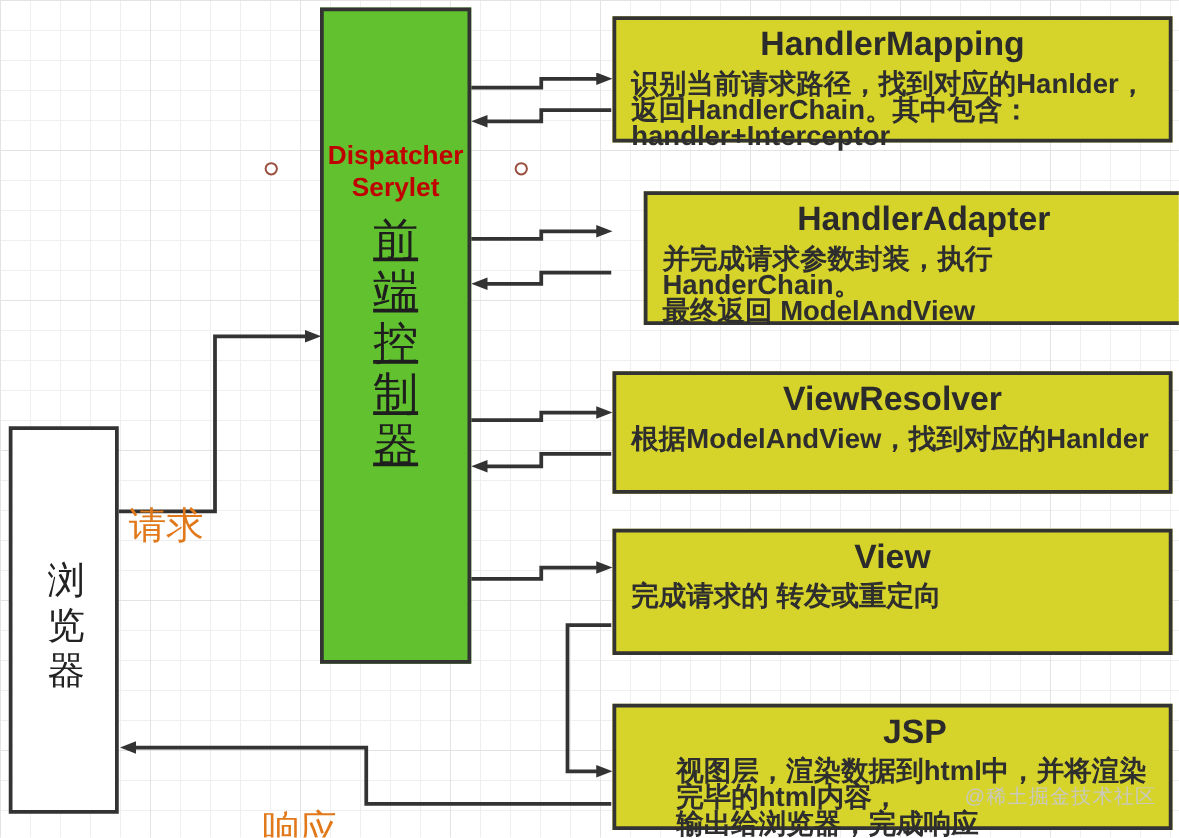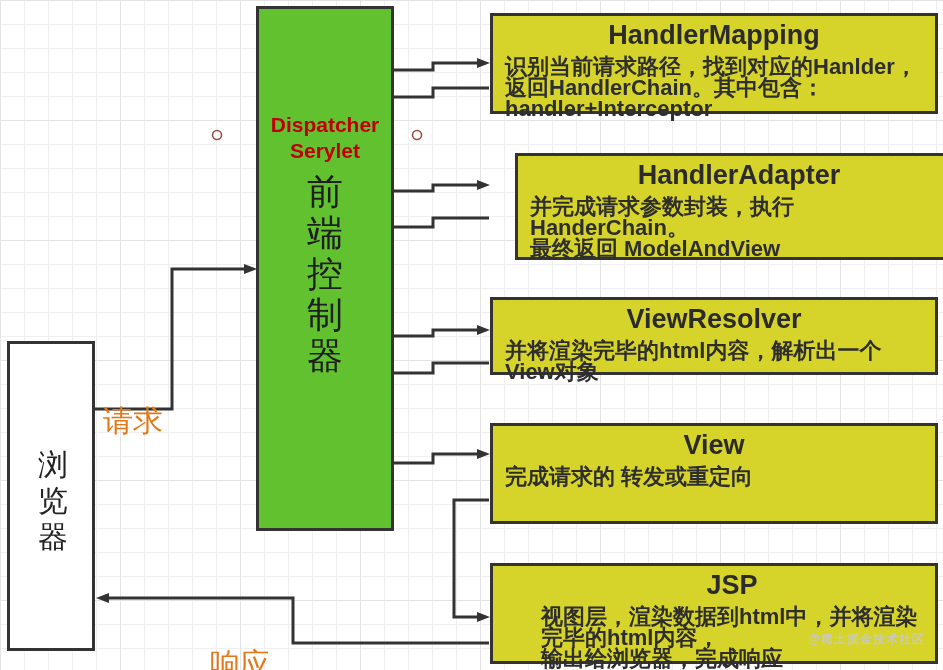--- a/index.html
+++ b/index.html
@@ -21,54 +21,54 @@
 
   
   .browser { left:7px; top:341px; width:88px; height:310px; background:#ffffff; }
   .browser .v-label {
     position:absolute; top:103px; left:50%; transform:translateX(-50%);
     width:34px; word-break:break-all; text-align:right;
     font-size:30px; line-height:36px; color:#222222;
   }
 
   
-  .dispatcher { left:256px; top:6px; width:138px; height:525px; background:#62C12E; }
+  .dispatcher { left:256px; top:6px; width:121px; height:525px; background:#62C12E; }
   .servlet-label {
     position:absolute; top:103px; left:0; width:100%; text-align:center;
     color:#C00000; font-size:21px; line-height:26px; font-weight:600;
   }
   .role-label {
     position:absolute; top:162px; left:50%; transform:translateX(-50%);
     width:40px; word-break:break-all; text-align:center;
-    font-size:36px; line-height:41px; color:#1e1e1e;
+    font-size:36px; line-height:41px; color:#1e1e1e;text-decoration:underline;
   }
 
   
   .comp { left:490px; width:448px; background:#D6D32B; }
   .comp-hm { top:13px;  height:101px; }
   .comp-ha { top:153px; height:107px;margin-left:25px; }
-  .comp-vr { top:297px; height:78px;  }
+  .comp-vr { top:297px; height:98px;  }
   .comp-vw { top:423px; height:101px; }
   .comp-jsp{ top:563px; height:101px;padding-left:36px; }
   .comp-title {
     margin-top:3px; text-align:center; font-size:27px; font-weight:bold;
     color:#2b2b2b; line-height:32px;
   }
   .comp-body { padding:5px 12px 0 12px; }
   .comp-body div { font-size:22px; font-weight:bold; color:#2e2e2e; line-height:21px; }
 
   
   .flow-label { position:absolute; color:#E1791A; font-size:30px; line-height:32px;margin-top:43px; }
   .request-label  { left:103px; top:362px; }
   .response-label { left:210px; top:605px; }
 
   
   .watermark {
     position:absolute; right:10px; bottom:13px;
-    font-size:12px; color:#c9c9be; letter-spacing:1px; font-weight:bold;
+    font-size:16px; color:#c9c9be; letter-spacing:1px; font-weight:normal;
   }
 </style>
 </head>
 <body>
 
 <div class="canvas">
 
   <svg class="connectors" viewBox="0 0 943 670" xmlns="http://www.w3.org/2000/svg">
     <defs>
       <marker id="arrow" markerUnits="userSpaceOnUse" markerWidth="14" markerHeight="11" refX="1" refY="5" orient="auto">
@@ -119,21 +119,21 @@
     <div class="comp-title">HandlerAdapter</div>
     <div class="comp-body">
       <div>并完成请求参数封装，执行HanderChain。</div>
       <div>最终返回 ModelAndView</div>
     </div>
   </div>
 
   <div class="box comp comp-vr">
     <div class="comp-title">ViewResolver</div>
     <div class="comp-body">
-      <div>并将渲染完毕的html内容，解析出一个View对象</div>
+      <div>根据ModelAndView，找到对应的Hanlder</div>
     </div>
   </div>
 
   <div class="box comp comp-vw">
     <div class="comp-title">View</div>
     <div class="comp-body">
       <div>完成请求的 转发或重定向</div>
     </div>
   </div>
 

